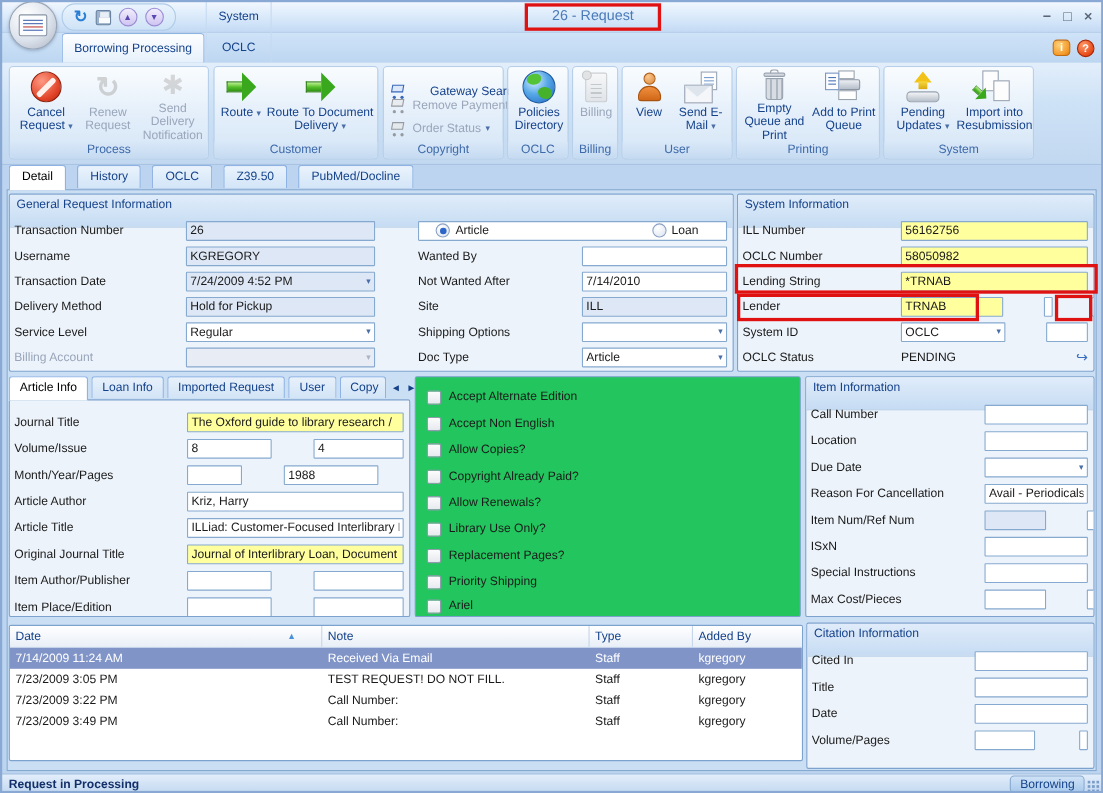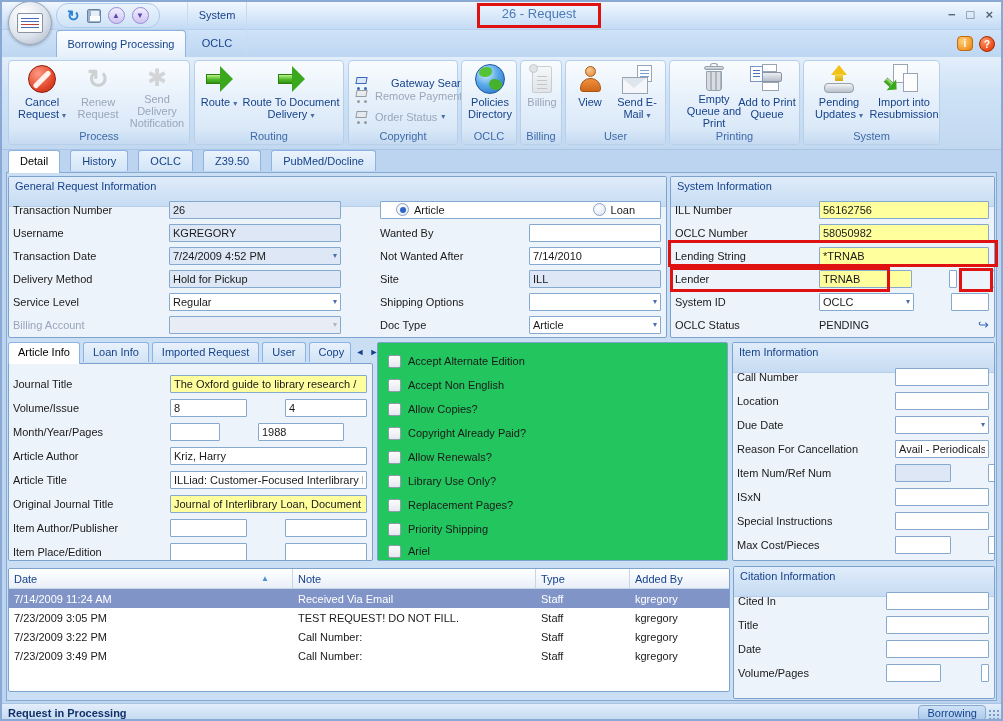--- a/index.html
+++ b/index.html
@@ -285,21 +285,21 @@
     <div class="rbtn" style="left:46px;width:100px;">
       <div class="ico">
           <div class="garrow">
             <span class="sh"></span>
             <span class="hd"></span>
           </div>
         </div>
       <div class="blabel"><span>Route To Document Delivery</span>
         <span class="ddi">▾</span></div>
     </div>
-    <div class="glabel">Routing</div>
+    <div class="glabel">Customer</div>
   </div>
 
   <div class="rgroup" style="left:348px;width:110px;">
     <div class="sbtn" style="top:12px;gap:20px;">
       <span class="cart">
           <i class="b"></i>
           <i class="w l"></i>
           <i class="w r"></i>
         </span>
       <span>Gateway Search</span>
@@ -372,21 +372,21 @@
             <span class="fl"></span>
           </div>
         </div>
       <div class="blabel"><span>Send E-Mail</span>
         <span class="ddi">▾</span></div>
     </div>
     <div class="glabel">User</div>
   </div>
 
   <div class="rgroup" style="left:669px;width:131px;">
-    <div class="rbtn" style="left:13px;width:62px;">
+    <div class="rbtn" style="left:3px;width:62px;">
       <div class="ico">
           <div class="trash">
             <span class="hn"></span>
             <span class="lid"></span>
             <span class="bd"></span>
           </div>
         </div>
       <div class="blabel"><span>Empty Queue and Print</span></div>
     </div>
     <div class="rbtn" style="left:66px;width:62px;">

